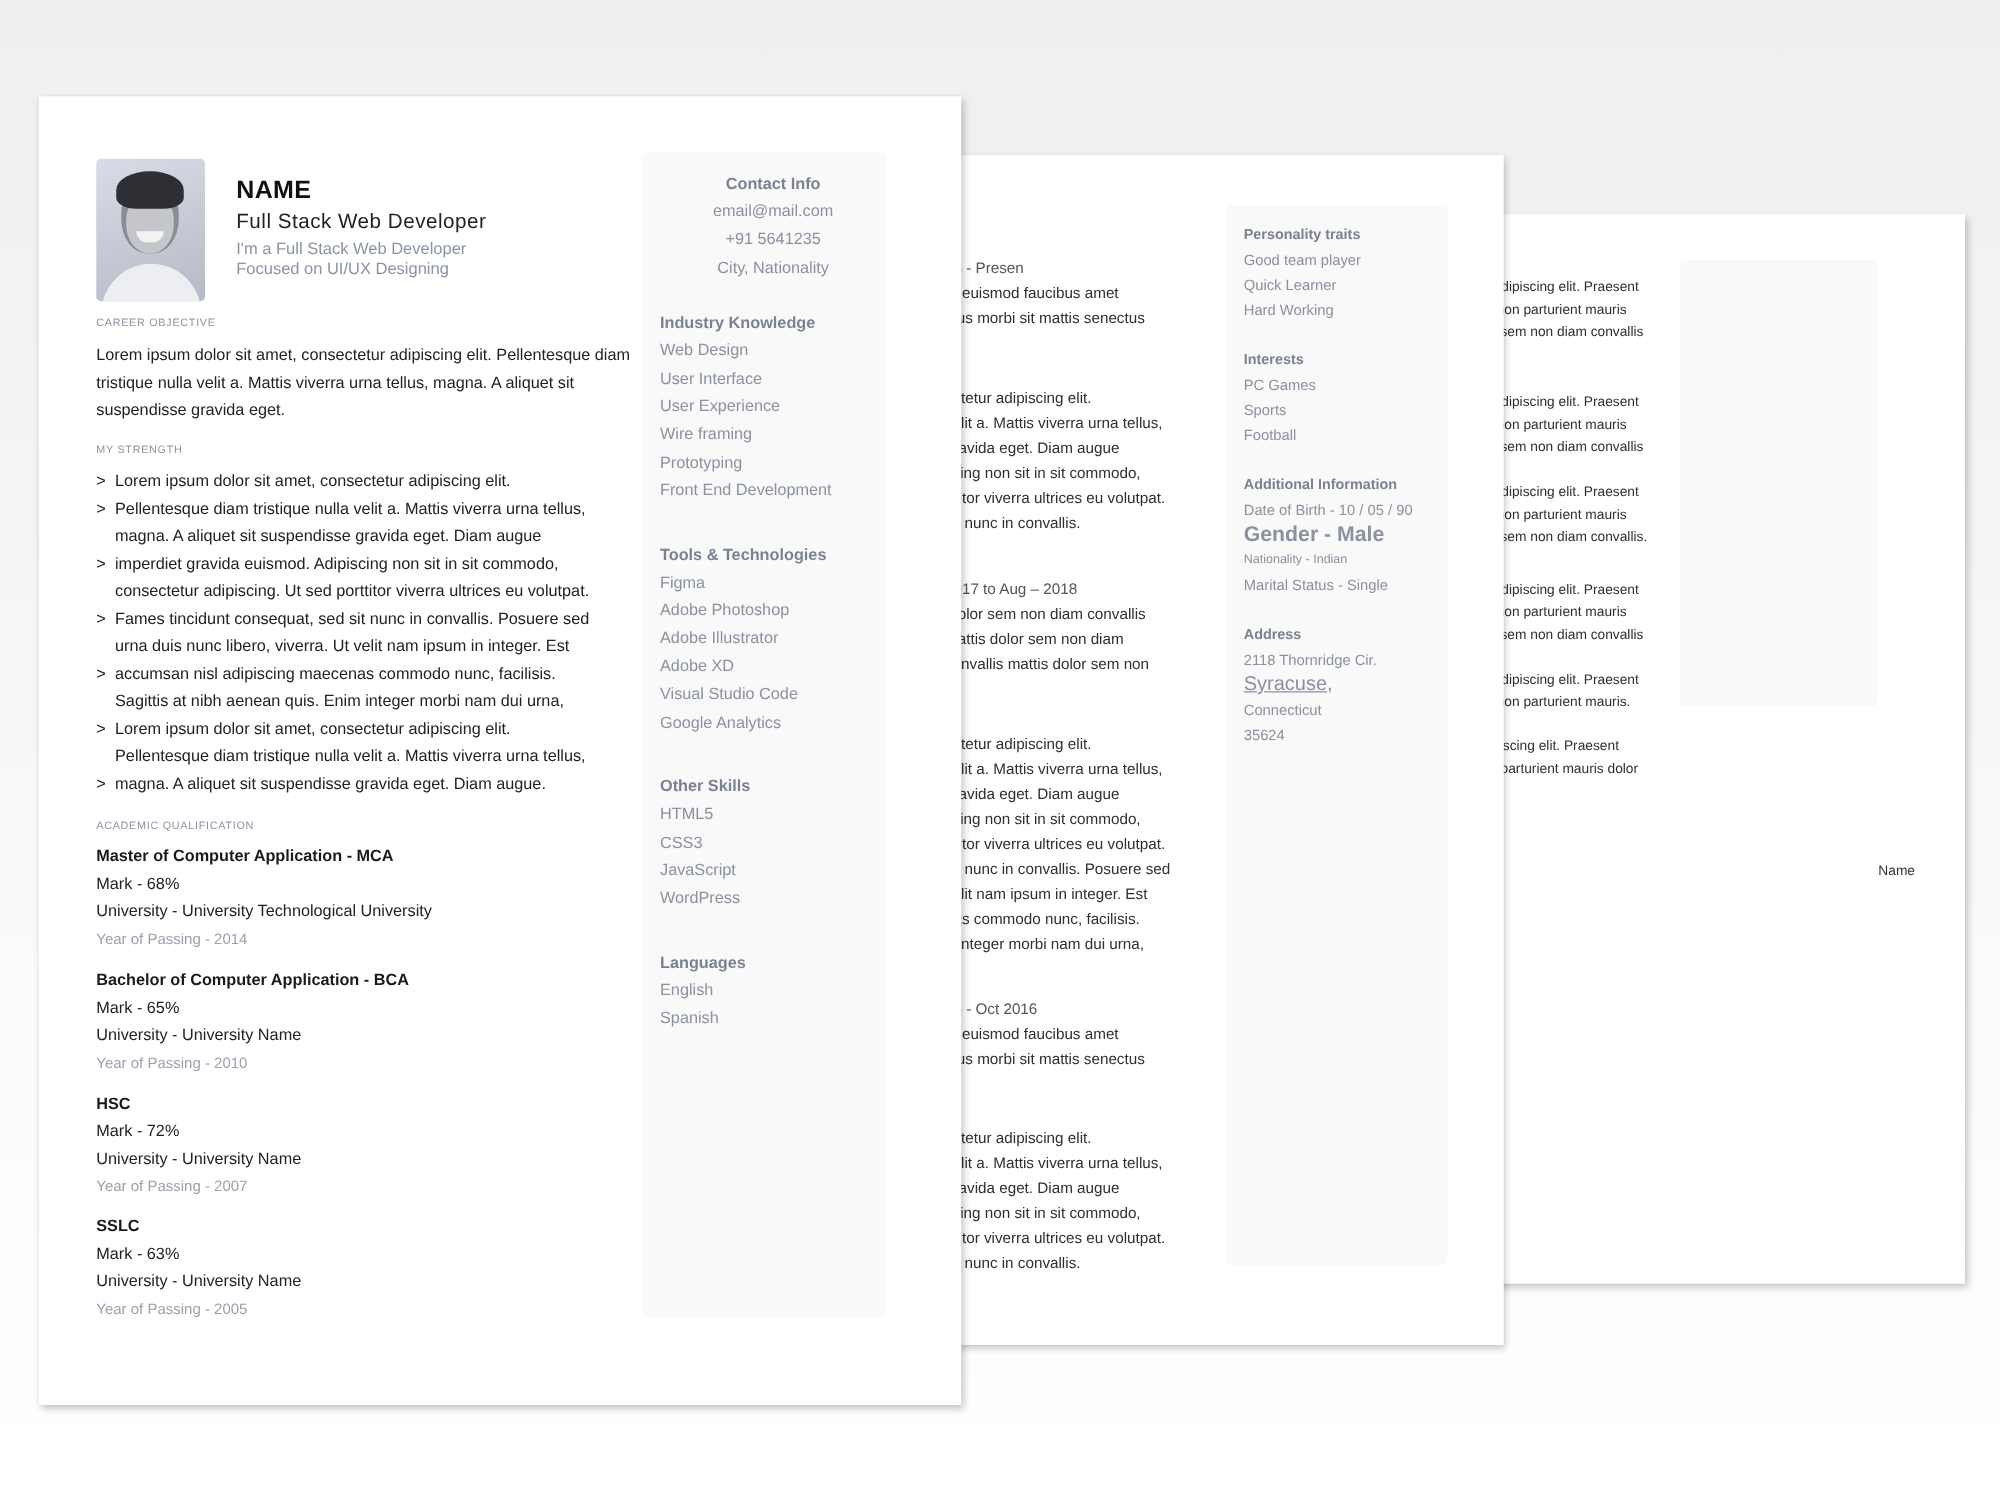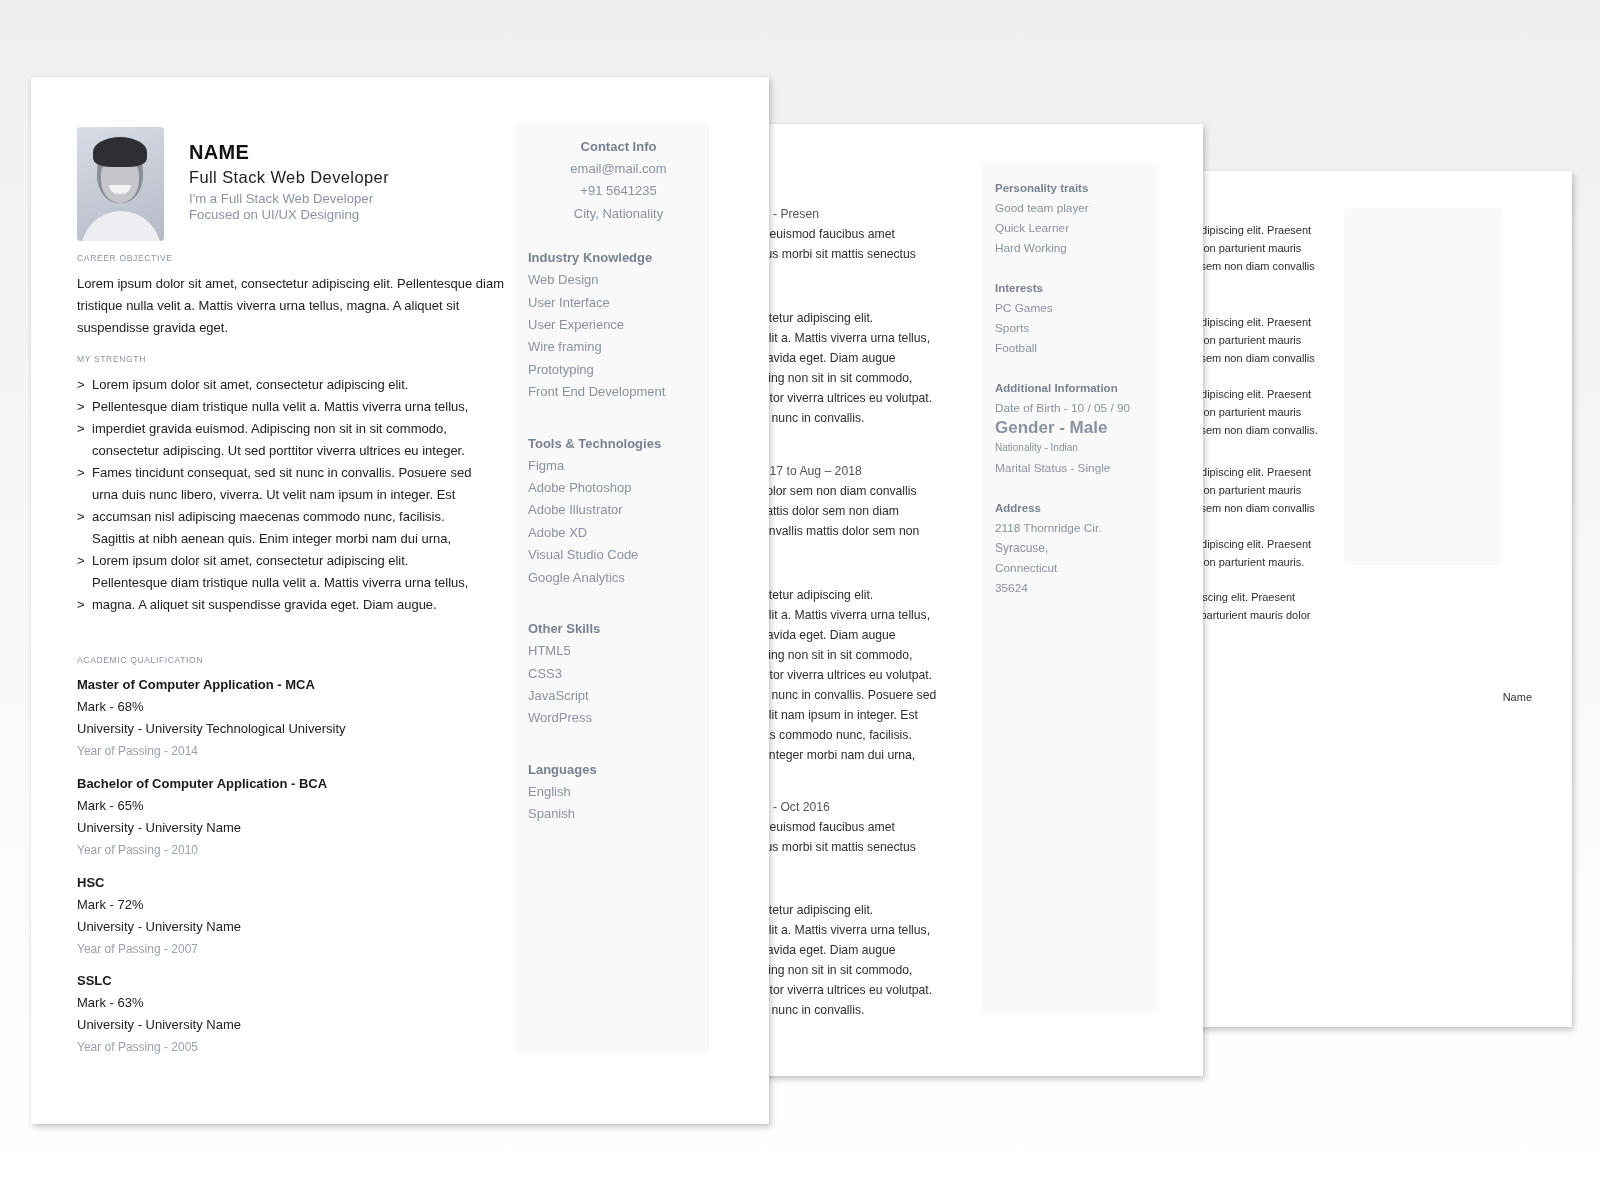--- a/index.html
+++ b/index.html
@@ -124,21 +124,21 @@
       <div class="group" style="margin-bottom: 20px;">
         <h4 style="line-height: 20px; font-size: 11.5px;">Additional Information</h4>
         <div class="item" style="line-height: 20px; font-size: 11.8px;">Date of Birth - 10 / 05 / 90</div>
         <div class="item" style="line-height: 20px; font-size: 17px; font-weight: bold;">Gender - Male</div>
         <div class="item" style="line-height: 20px; font-size: 10px;">Nationality - Indian</div>
         <div class="item" style="line-height: 20px; font-size: 11.8px;">Marital Status - Single</div>
       </div>
       <div class="group" style="margin-bottom: 0px;">
         <h4 style="line-height: 20px; font-size: 11.5px;">Address</h4>
         <div class="item" style="line-height: 20px; font-size: 11.8px;">2118 Thornridge Cir.</div>
-        <div class="item" style="line-height: 20px; font-size: 12px;">Syracuse,</div>
+        <div class="item" style="line-height: 20px; font-size: 16px; text-decoration: underline;">Syracuse,</div>
         <div class="item" style="line-height: 20px; font-size: 11.8px;">Connecticut</div>
         <div class="item" style="line-height: 20px; font-size: 11.8px;">35624</div>
       </div>
     </div>
 </div>
 
 <div id="page1" class="page">
   <div class="photo">
     <div class="shirt"></div>
       <div class="head"></div>
@@ -153,22 +153,23 @@
     <div>Focused on UI/UX Designing</div>
   </div>
 
   <div class="sec" style="top:176px;">CAREER OBJECTIVE</div>
   <div class="para" style="top:196px;">Lorem ipsum dolor sit amet, consectetur adipiscing elit. Pellentesque diam tristique nulla velit a. Mattis viverra urna tellus, magna. A aliquet sit suspendisse gravida eget.</div>
 
   <div class="sec" style="top:277px;">MY STRENGTH</div>
   <ul class="bullets" id="strength-list">
       <li><span class="gt">&gt;</span><span>Lorem ipsum dolor sit amet, consectetur adipiscing elit.</span></li>
       <li><span class="gt">&gt;</span><span>Pellentesque diam tristique nulla velit a. Mattis viverra urna tellus,</span></li>
+      <li><span>magna. A aliquet sit suspendisse gravida eget. Diam augue</span></li>
       <li><span class="gt">&gt;</span><span>imperdiet gravida euismod. Adipiscing non sit in sit commodo,</span></li>
-      <li><span>consectetur adipiscing. Ut sed porttitor viverra ultrices eu integer.</span></li>
+      <li><span>consectetur adipiscing. Ut sed porttitor viverra ultrices eu volutpat.</span></li>
       <li><span class="gt">&gt;</span><span>Fames tincidunt consequat, sed sit nunc in convallis. Posuere sed</span></li>
       <li><span>urna duis nunc libero, viverra. Ut velit nam ipsum in integer. Est</span></li>
       <li><span class="gt">&gt;</span><span>accumsan nisl adipiscing maecenas commodo nunc, facilisis.</span></li>
       <li><span>Sagittis at nibh aenean quis. Enim integer morbi nam dui urna,</span></li>
       <li><span class="gt">&gt;</span><span>Lorem ipsum dolor sit amet, consectetur adipiscing elit.</span></li>
       <li><span>Pellentesque diam tristique nulla velit a. Mattis viverra urna tellus,</span></li>
       <li><span class="gt">&gt;</span><span>magna. A aliquet sit suspendisse gravida eget. Diam augue.</span></li>
     </ul>
 
   <div class="sec" style="top:578px;">ACADEMIC QUALIFICATION</div>

